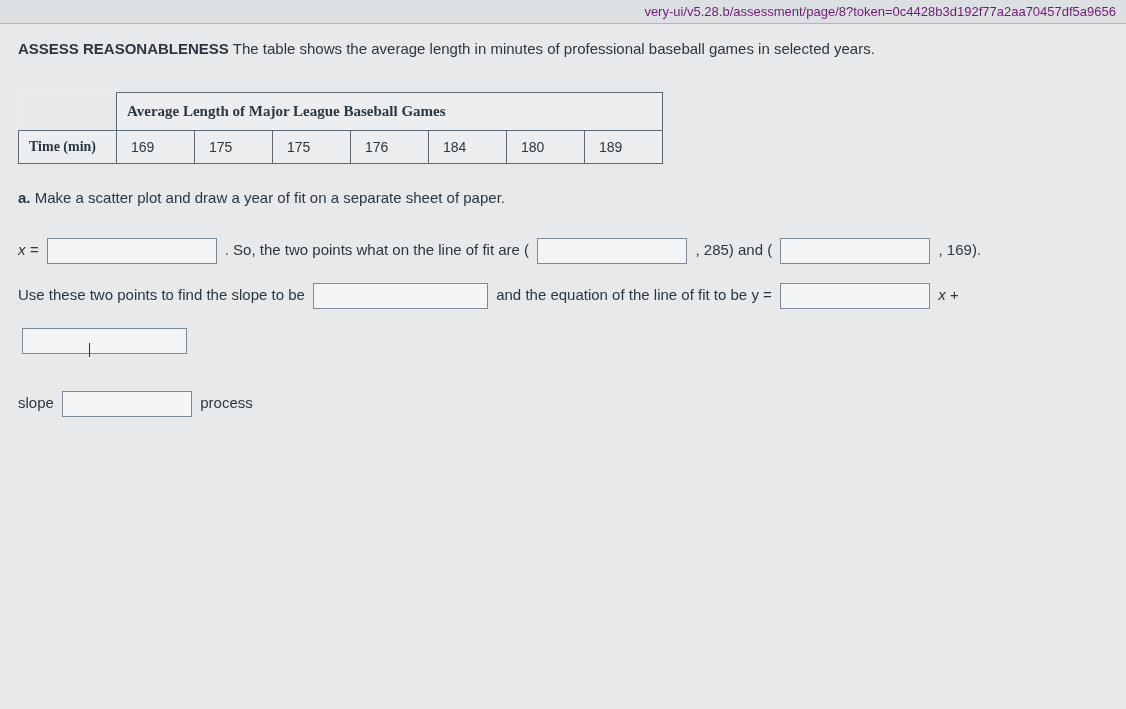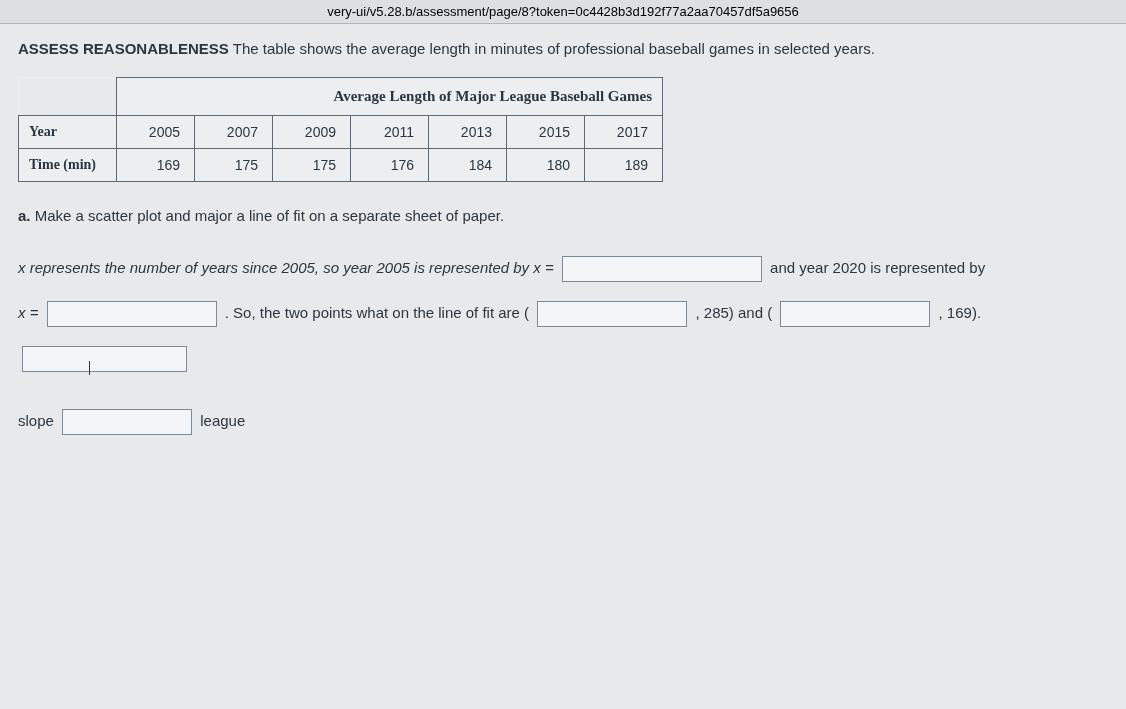--- a/index.html
+++ b/index.html
@@ -10,48 +10,48 @@
     body {
       font-family: Arial, Helvetica, sans-serif;
       background: #e8e9ea;
       width: 1126px;
       height: 709px;
       overflow: hidden;
       position: relative;
     }
     .url-bar {
       font-size: 13px;
-      color: #000000;
+      color: #701a75;
       padding: 4px 10px;
-      text-align: center;
+      text-align: right;
       background: #dde0e2;
       border-bottom: 1px solid #b0b5b8;
     }
     .content {
       padding: 14px 18px 10px 18px;
       color: #2a3742;
     }
     .heading {
       font-size: 15px;
-      margin-bottom: 18px;
+      margin-bottom: 33px;
       line-height: 1.4;
     }
     .heading .bold {
       font-weight: bold;
     }
     table {
       border-collapse: collapse;
       margin-bottom: 22px;
       background: #eceef0;
     }
     table td, table th {
       border: 1px solid #5a6a78;
       padding: 8px 14px;
       font-size: 14px;
-      text-align: right;
+      text-align: left;
       min-width: 78px;
       color: #2a3742;
     }
     table th {
       font-weight: bold;
       font-family: Georgia, 'Times New Roman', serif;
     }
     table .label-cell {
       text-align: left;
       font-weight: bold;
@@ -121,70 +121,62 @@
     <span class="bold">ASSESS REASONABLENESS</span><span> The table shows the average length in minutes of professional baseball games in selected years.</span>
   </div>
 
   <table>
     <tbody>
         <tr>
       <td class="label-cell" style="border-top:none;border-left:none;background:#e8e9ea;"></td>
       <th colspan="7" class="caption-cell">Average Length of Major League Baseball Games</th>
     </tr>
     <tr>
-      <td class="label-cell">Year</td>
-      <td>2005</td>
-      <td>2007</td>
-      <td>2009</td>
-      <td>2011</td>
-      <td>2013</td>
-      <td>2015</td>
-      <td>2017</td>
-    </tr>
-    <tr>
       <td class="label-cell">Time (min)</td>
       <td>169</td>
       <td>175</td>
       <td>175</td>
       <td>176</td>
       <td>184</td>
       <td>180</td>
       <td>189</td>
     </tr>
   </tbody>
     </table>
 
   <div class="question">
-    <span class="ql">a.</span><span> Make a scatter plot and major a line of fit on a separate sheet of paper.</span>
+    <span class="ql">a.</span><span> Make a scatter plot and draw a year of fit on a separate sheet of paper.</span>
   </div>
 
 
-  <div class="fill-line">
-    <span class="it">x represents the number of years since 2005, so year 2005 is represented by x = </span>
-    <input class="input-box w1" type="text" style="">
-    <span> and year 2020 is represented by</span>
-  </div>
 
   <div class="fill-line">
     <span class="it">x = </span>
     <input class="input-box w2" type="text" style="">
     <span>. So, the two points what on the line of fit are (</span>
     <input class="input-box w3" type="text" style="">
     <span>, 285) and (</span>
     <input class="input-box w3" type="text" style="">
     <span>, 169).</span>
   </div>
 
+  <div class="fill-line">
+    <span>Use these two points to find the slope to be </span>
+    <input class="input-box w4" type="text" style="">
+    <span> and the equation of the line of fit to be y = </span>
+    <input class="input-box w5" type="text" style="">
+    <span class="it"> x +</span>
+  </div>
 
   <div class="fill-line" style="margin-bottom:24px;">
     <span class="input-box w6" style="position:relative;">
       <span class="cursor-caret"></span>
     </span>
   </div>
 
 
   <div class="fill-line">
     <span>slope </span>
     <input class="input-box w8" type="text" style="">
-    <span> league</span>
+    <span> process</span>
   </div>
 
 </div>
 
 </body></html>

